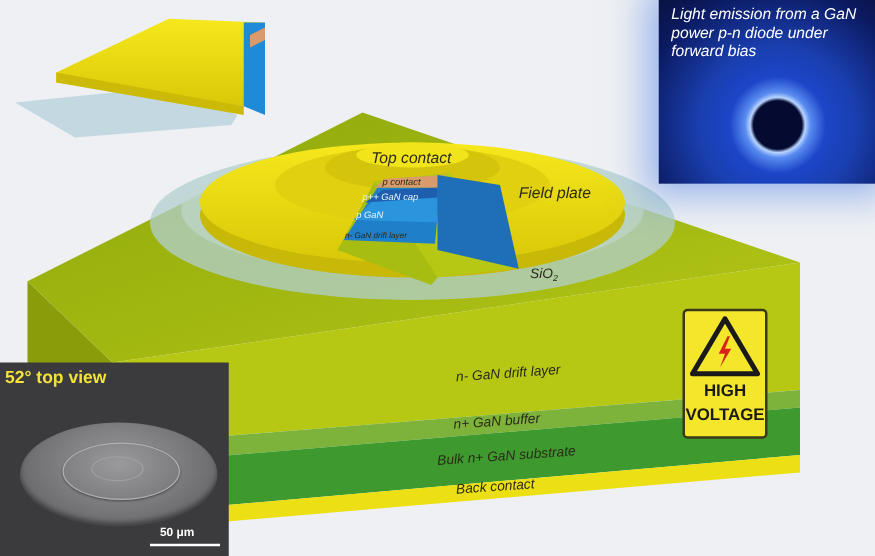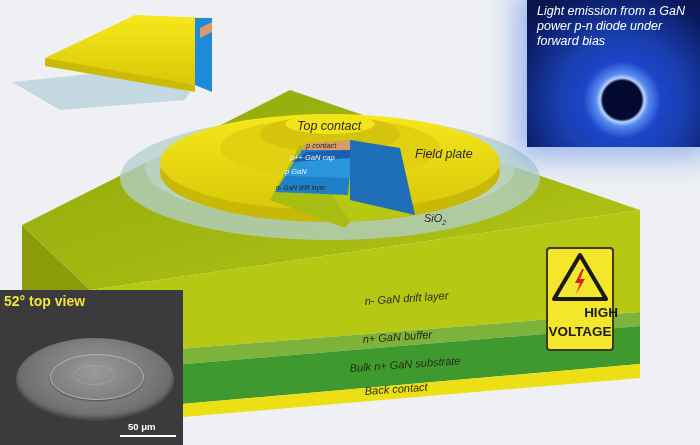--- a/index.html
+++ b/index.html
@@ -12,21 +12,21 @@
   #sem { left:0; top:290px; width:183px; height:155px; background:#3b3b3d; }
   #sem .tag { position:absolute; left:4px; top:3px; color:#f2e23a; font-size:14px; font-weight:bold; }
   #sem .cap { position:absolute; left:60px; top:0px; color:#f2e23a; font-style:italic; font-size:12.5px; line-height:15px; }
   #sem .disk { position:absolute; left:16px; top:48px; width:158px; height:83px; border-radius:50%; background:radial-gradient(ellipse at 50% 40%, #9a9a9c, #6c6c6e 70%, #58585a); box-shadow:inset 0 -3px 4px rgba(0,0,0,0.4); }
   #sem .ring { position:absolute; left:50px; top:64px; width:92px; height:44px; border-radius:50%; border:1px solid #b0b0b2; box-shadow:0 1px 2px rgba(0,0,0,0.4); }
   #sem .core { position:absolute; left:73px; top:75px; width:40px; height:18px; border-radius:50%; border:1px solid #a0a0a2; }
   #sem .scale { position:absolute; left:120px; top:145px; width:56px; height:2px; background:#fff; }
   #sem .scalelbl { position:absolute; left:128px; top:131px; color:#fff; font-weight:bold; font-size:9.5px; }
   #hv { position:absolute; left:546px; top:247px; width:68px; height:104px; background:#f4e62a; border:2px solid #3a3a1a; border-radius:4px; box-sizing:border-box; }
   #hv .t1, #hv .t2 { position:absolute; width:100%; text-align:center; font-weight:bold; color:#1a1a1a; font-size:13.5px; }
-  #hv .t1 { top:56px;padding-left:21px; } #hv .t2 { top:75px; }
+  #hv .t1 { top:56px; } #hv .t2 { top:75px; }
 </style>
 </head>
 <body>
 
 <svg id="stage" viewBox="0 0 700 445" xmlns="http://www.w3.org/2000/svg">
   <defs>
     <linearGradient id="topG" x1="0" y1="0" x2="1" y2="1">
       <stop offset="0" stop-color="#8ea80c"></stop>
         <stop offset="1" stop-color="#b4c616"></stop>
     </linearGradient>

